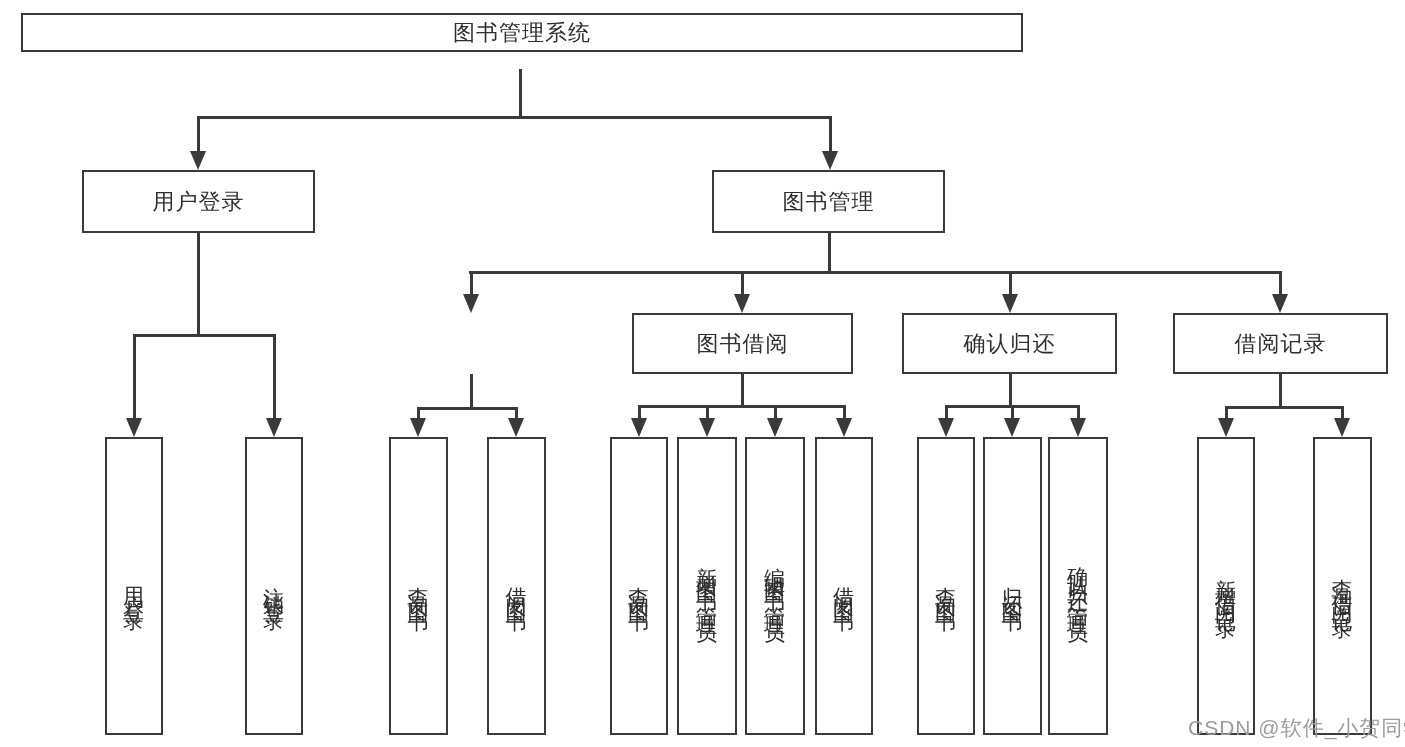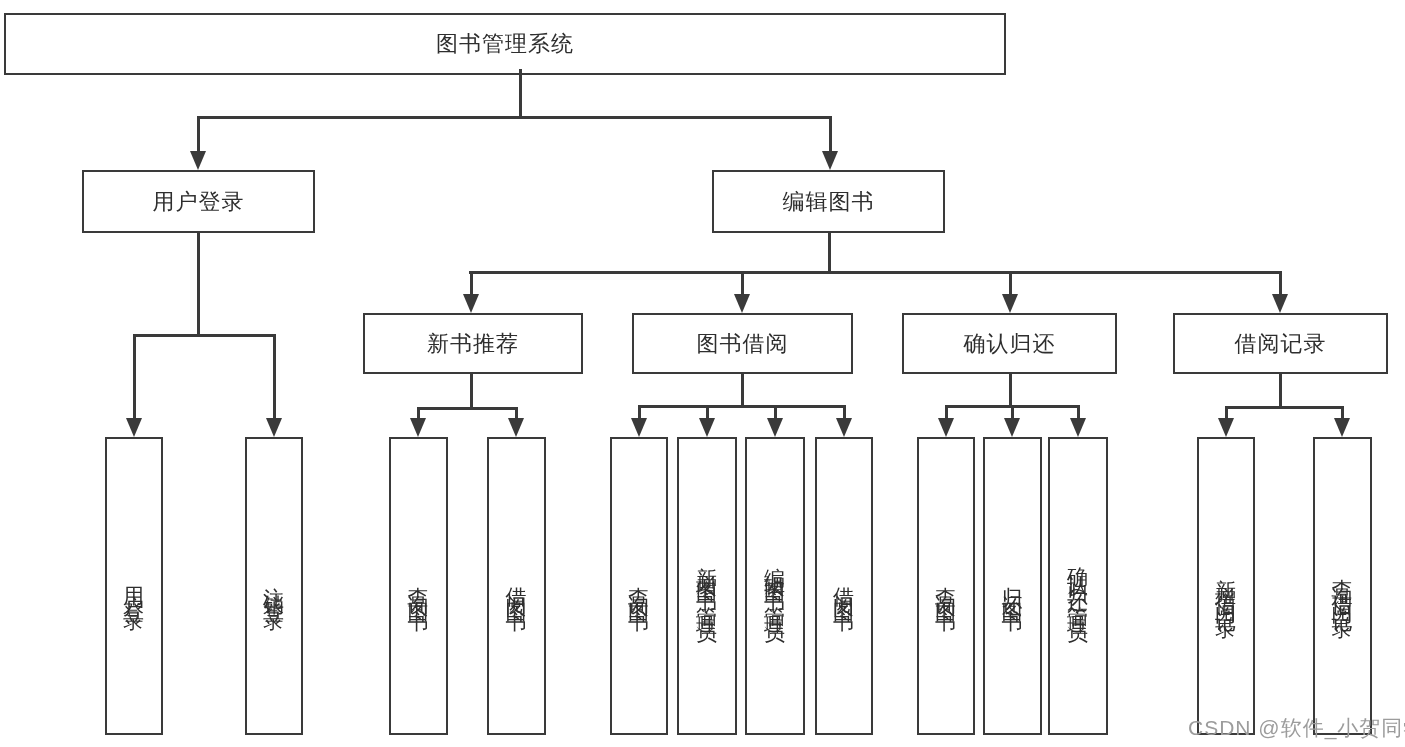--- a/index.html
+++ b/index.html
@@ -58,59 +58,56 @@
     color:#9c9c9c;
     white-space:nowrap;
     z-index:5;
   }
 </style>
 </head>
 <body>
 
 <div id="canvas">
 
-  <div class="box h" style="left:4px;top:13px;width:1002px;height:62px">
+  <div class="box h" style="left:21px;top:13px;width:1002px;height:39px">
     <span class="lbl">图书管理系统</span>
   </div>
 
   <div class="ln" style="left:519px;top:69px;width:3px;height:48px"></div>
   <div class="ln" style="left:197px;top:116px;width:635px;height:3px"></div>
   <div class="ln" style="left:197px;top:116px;width:3px;height:38px"></div>
   <div class="ah" style="left:190px;top:151px"></div>
   <div class="ln" style="left:829px;top:116px;width:3px;height:38px"></div>
   <div class="ah" style="left:822px;top:151px"></div>
 
   <div class="box h" style="left:82px;top:170px;width:233px;height:63px">
     <span class="lbl">用户登录</span>
   </div>
   <div class="box h" style="left:712px;top:170px;width:233px;height:63px">
-    <span class="lbl">编辑图书</span>
+    <span class="lbl">图书管理</span>
   </div>
 
   <div class="ln" style="left:197px;top:233px;width:3px;height:103px"></div>
   <div class="ln" style="left:133px;top:334px;width:143px;height:3px"></div>
   <div class="ln" style="left:133px;top:334px;width:3px;height:86px"></div>
   <div class="ah" style="left:126px;top:418px"></div>
   <div class="ln" style="left:273px;top:334px;width:3px;height:86px"></div>
   <div class="ah" style="left:266px;top:418px"></div>
 
   <div class="ln" style="left:828px;top:233px;width:3px;height:41px"></div>
   <div class="ln" style="left:469px;top:271px;width:813px;height:3px"></div>
   <div class="ln" style="left:470px;top:271px;width:3px;height:25px"></div>
   <div class="ah" style="left:463px;top:294px"></div>
   <div class="ln" style="left:741px;top:271px;width:3px;height:25px"></div>
   <div class="ah" style="left:734px;top:294px"></div>
   <div class="ln" style="left:1009px;top:271px;width:3px;height:25px"></div>
   <div class="ah" style="left:1002px;top:294px"></div>
   <div class="ln" style="left:1279px;top:271px;width:3px;height:25px"></div>
   <div class="ah" style="left:1272px;top:294px"></div>
 
-  <div class="box h" style="left:363px;top:313px;width:220px;height:61px">
-    <span class="lbl">新书推荐</span>
-  </div>
   <div class="box h" style="left:632px;top:313px;width:221px;height:61px">
     <span class="lbl">图书借阅</span>
   </div>
   <div class="box h" style="left:902px;top:313px;width:215px;height:61px">
     <span class="lbl">确认归还</span>
   </div>
   <div class="box h" style="left:1173px;top:313px;width:215px;height:61px">
     <span class="lbl">借阅记录</span>
   </div>
 

